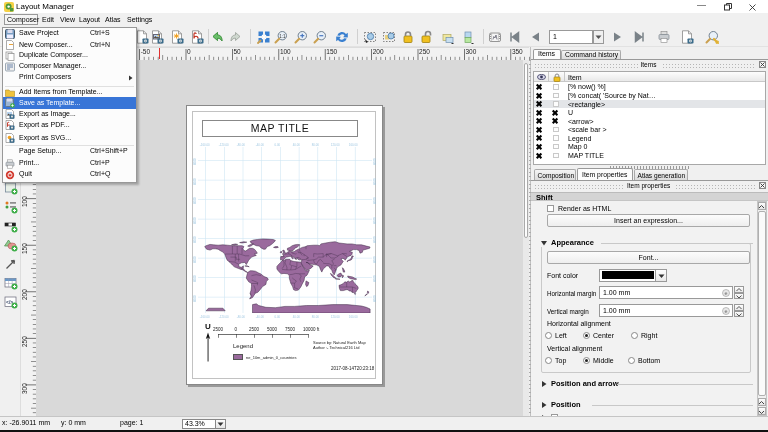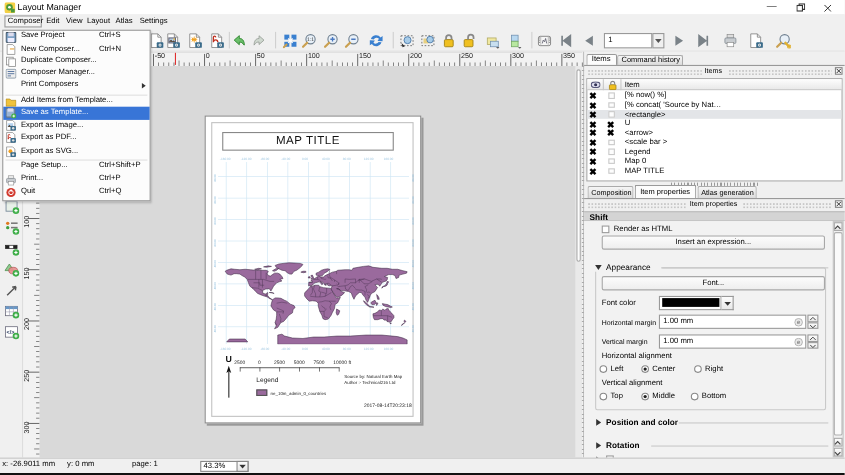--- a/index.html
+++ b/index.html
@@ -697,21 +697,21 @@
     </svg>
 <div class="abs" style="left:547px;top:204.5px;width:7px;height:7px;background:#fff;border:1px solid #999"></div>
 <div class="tx" style="left:558px;top:204.5px;font-size:7px">Render as HTML</div>
 <div class="abs" style="left:547px;top:214px;width:203px;height:12.5px;background:linear-gradient(#fcfcfc,#eee);border:1px solid #a8a8a8;border-radius:2px"></div>
 <div class="tx" style="left:547px;top:217px;width:203px;text-align:center;font-size:7px">Insert an expression...</div>
 <div class="abs" style="left:541px;top:242.5px;width:210px;height:130px;border:1px solid #c9c9c9;border-radius:2px"></div>
 <div class="abs" style="left:536px;top:236px;width:66px;height:11px;background:#f2f2f2"></div>
 <svg class="abs" style="left:540px;top:239px" width="8" height="8">
       <path d="M1 2 L7 2 L4 6.5 Z" fill="#333"></path>
     </svg>
-<div class="tx" style="left:551px;top:238px;font-size:7.5px;font-weight:normal">Appearance</div>
+<div class="tx" style="left:551px;top:238px;font-size:7.5px;font-weight:bold">Appearance</div>
 <div class="abs" style="left:601px;top:242.5px;width:152px;height:1px;background:#c8c8c8"></div>
 <div class="abs" style="left:547px;top:251px;width:203px;height:12.5px;background:linear-gradient(#fcfcfc,#eee);border:1px solid #a8a8a8;border-radius:2px"></div>
 <div class="tx" style="left:547px;top:254px;width:203px;text-align:center;font-size:7px">Font...</div>
 <div class="tx" style="left:547px;top:271.5px;font-size:7px">Font color</div>
 <div class="abs" style="left:599px;top:268.5px;width:57px;height:13px;background:#fff;border:1px solid #999"></div>
 <div class="abs" style="left:601.5px;top:271px;width:52px;height:8px;background:#000"></div>
 <div class="abs" style="left:656px;top:268.5px;width:11px;height:13px;background:linear-gradient(#fdfdfd,#e8e8e8);border:1px solid #999;border-left:none"></div>
 <svg class="abs" style="left:658px;top:273.5px" width="7" height="5">
       <path d="M0.5 0.5 L6.5 0.5 L3.5 4 Z" fill="#333"></path>
     </svg>
@@ -757,26 +757,26 @@
 <div class="abs" style="left:545px;top:357px;width:7px;height:7px;border-radius:50%;background:#fff;border:1px solid #888"></div>
 <div class="tx" style="left:555px;top:356.5px;font-size:7px">Top</div>
 <div class="abs" style="left:583px;top:357px;width:7px;height:7px;border-radius:50%;background:#fff;border:1px solid #888"></div>
 <div class="abs" style="left:585px;top:359px;width:3px;height:3px;border-radius:50%;background:#222"></div>
 <div class="tx" style="left:593px;top:356.5px;font-size:7px">Middle</div>
 <div class="abs" style="left:628px;top:357px;width:7px;height:7px;border-radius:50%;background:#fff;border:1px solid #888"></div>
 <div class="tx" style="left:638px;top:356.5px;font-size:7px">Bottom</div>
 <svg class="abs" style="left:540px;top:380px" width="8" height="8">
       <path d="M2 1 L6.5 4 L2 7 Z" fill="#333"></path>
     </svg>
-<div class="tx" style="left:551px;top:379px;font-size:7.5px;font-weight:bold">Position and color</div>
+<div class="tx" style="left:551px;top:379px;font-size:7.5px;font-weight:bold">Position and arrow</div>
 <div class="abs" style="left:617px;top:383.5px;width:136px;height:1px;background:#c8c8c8"></div>
 <svg class="abs" style="left:540px;top:401px" width="8" height="8">
       <path d="M2 1 L6.5 4 L2 7 Z" fill="#333"></path>
     </svg>
-<div class="tx" style="left:551px;top:400px;font-size:7.5px;font-weight:bold">Rotation</div>
+<div class="tx" style="left:551px;top:400px;font-size:7.5px;font-weight:bold">Position</div>
 <div class="abs" style="left:592px;top:404.5px;width:161px;height:1px;background:#c8c8c8"></div>
 <svg class="abs" style="left:540px;top:413.5px" width="8" height="8">
       <path d="M2 1 L6.5 4 L2 7 Z" fill="#333"></path>
     </svg>
 <div class="abs" style="left:551px;top:413.5px;width:7px;height:7px;background:#fff;border:1px solid #999"></div>
 <div class="abs" style="left:562px;top:416.5px;width:190px;height:1px;background:#c8c8c8"></div>
 <div class="abs" style="left:0;top:416px;width:768px;height:13.5px;background:#f0f0f0;border-top:1px solid #c5c5c5"></div>
 <div class="tx" style="left:2px;top:419px;font-size:7px">x: -26.9011 mm</div>
 <div class="tx" style="left:61px;top:419px;font-size:7px">y: 0 mm</div>
 <div class="tx" style="left:120px;top:419px;font-size:7px">page: 1</div>

